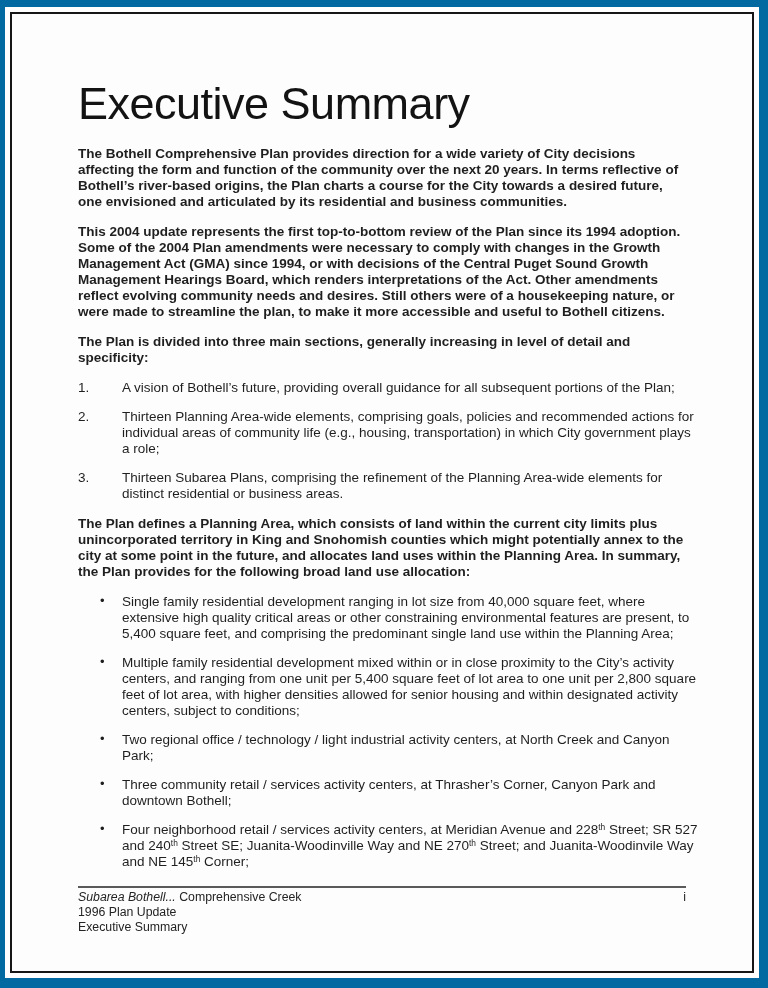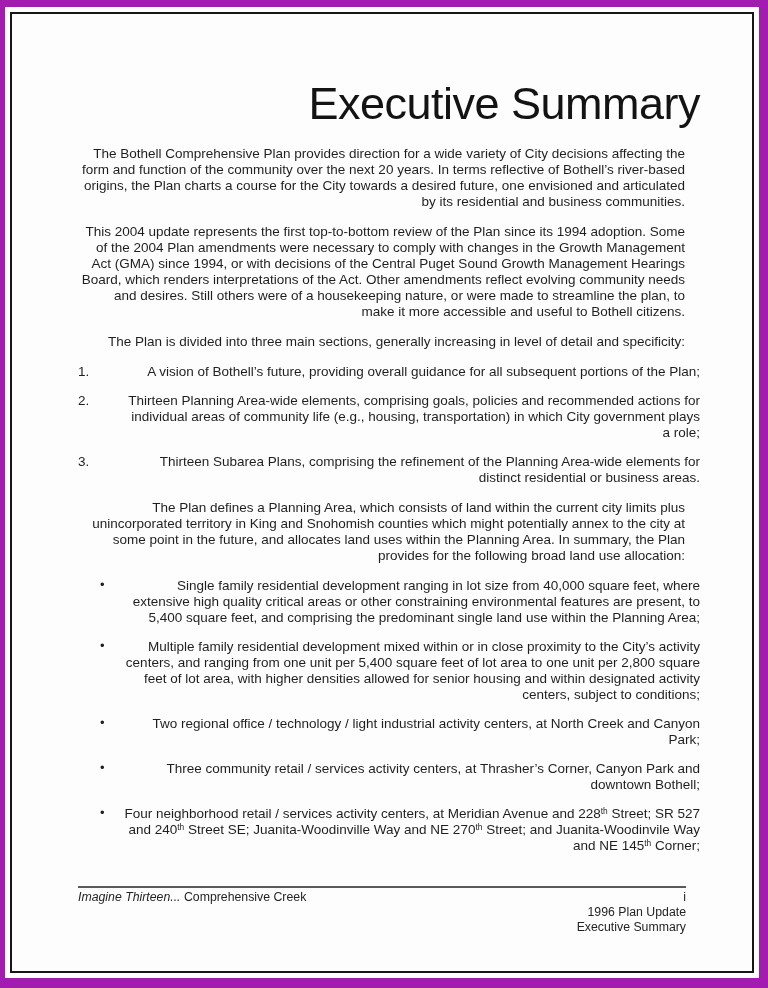--- a/index.html
+++ b/index.html
@@ -3,37 +3,37 @@
 <meta charset="utf-8">
 <style>
   html, body { margin:0; padding:0; }
   body {
     width:768px; height:988px;
     background:#0b0b0b;
     font-family:"Liberation Sans","DejaVu Sans",sans-serif;
   }
   .frame {
     position:relative; width:768px; height:988px;
-    background:#a21caf; overflow:hidden;text-align:right;
+    background:#0369a1; overflow:hidden;
   }
   .page {
     position:absolute; left:10px; top:12px;
     width:744px; height:961px; box-sizing:border-box;
     background:#fdfdfd;
     border:2px solid #161616;
     box-shadow:0 0 0 5px #ffffff;
     color:#1f1f1f;
   }
   .content { padding:67px 52px 0 66px; }
   .doc-title {
     font-size:45px; line-height:45px; font-weight:400;
     margin:0 0 20px 0; color:#131313; letter-spacing:-0.5px;
   }
   .para {
-    font-size:13.5px; line-height:16px; margin:0 15px 14px 0;
+    font-size:13.5px; line-height:16px; margin:0 15px 14px 0;font-weight:bold;
   }
   .num-item {
     position:relative; padding-left:44px; margin:0 0 13px 0;
     font-size:13.5px; line-height:16px;
   }
   .num { position:absolute; left:0; top:0; }
   .num-list { margin-bottom:14px; }
   .bullet-item {
     position:relative; padding-left:44px; margin:0 0 13px 0;
     font-size:13.5px; line-height:16px;
@@ -100,20 +100,20 @@
           <span class="bullet">•</span>
           <span class="li-text"><span>Four neighborhood retail / services activity centers, at Meridian Avenue and 228</span><sup>th</sup><span> Street; SR 527 and 240</span><sup>th</sup><span> Street SE; Juanita-Woodinville Way and NE 270</span><sup>th</sup><span> Street; and Juanita-Woodinvile Way and NE 145</span><sup>th</sup><span> Corner;</span></span>
         </div>
       </div>
 
     </div>
 
     <div class="footer">
       <div class="footer-rule"></div>
       <div class="footer-row">
-        <span><span class="italic">Imagine Thirteen...</span><span> Comprehensive Creek</span></span>
+        <span><span class="italic">Subarea Bothell...</span><span> Comprehensive Creek</span></span>
         <span>i</span>
       </div>
       <div>1996 Plan Update</div>
       <div>Executive Summary</div>
     </div>
   </div>
 </div>
 
 </body></html>

